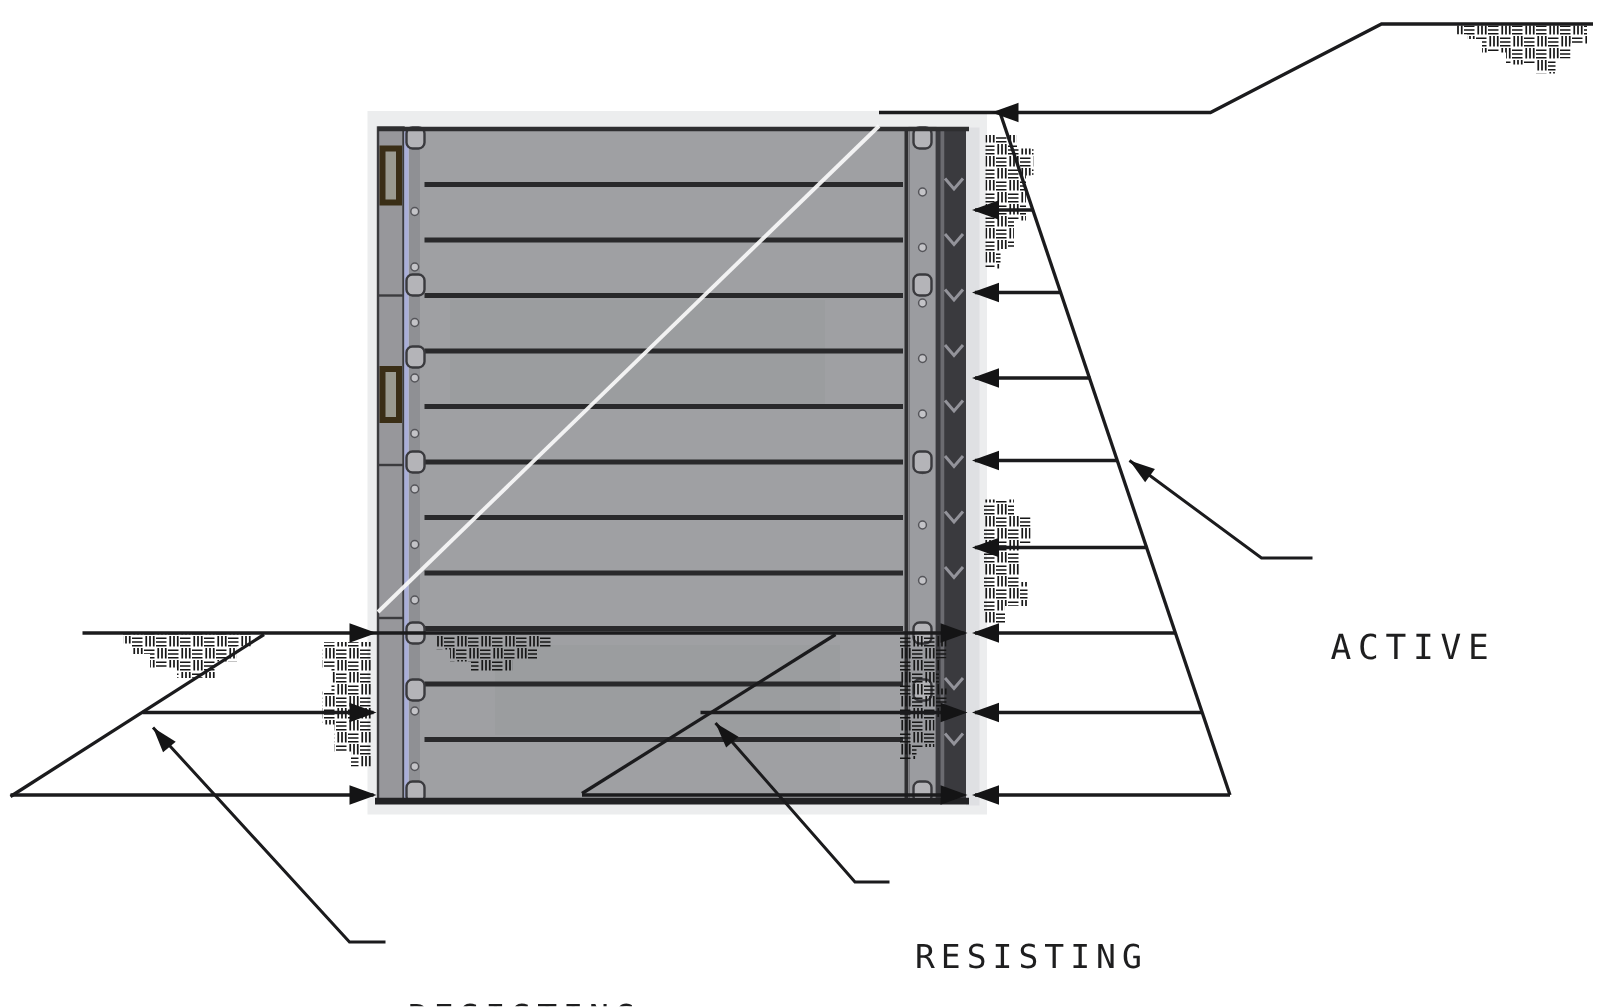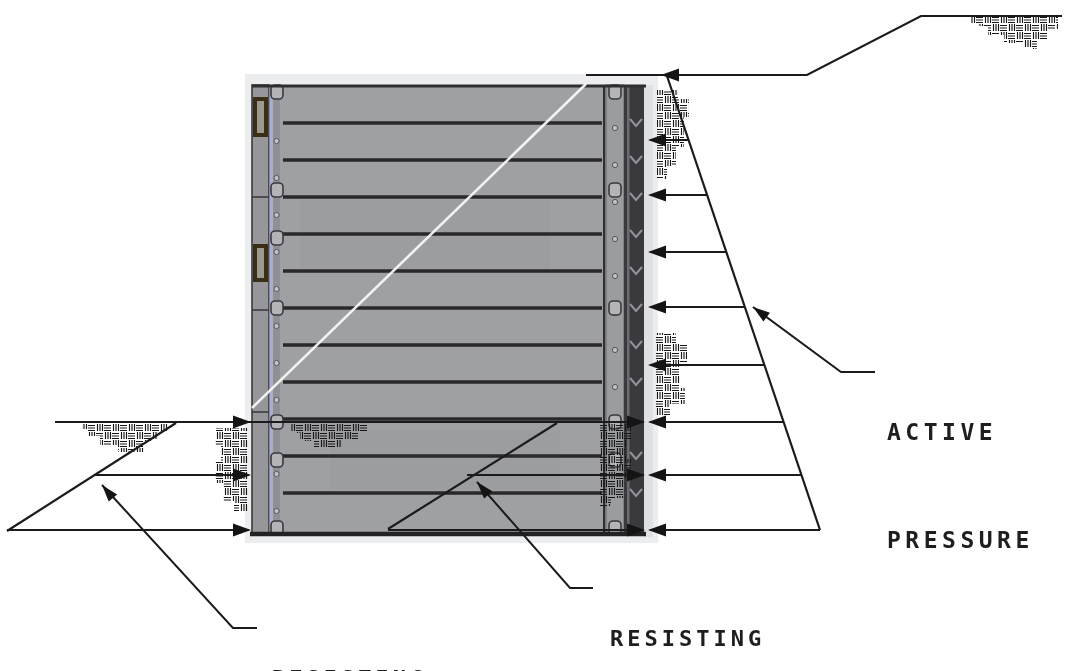--- a/index.html
+++ b/index.html
@@ -9,21 +9,21 @@
     background:#ffffff;
     overflow:hidden;
     font-family:"DejaVu Sans Mono","Liberation Mono",monospace;
   }
   #diagram-svg{position:absolute;left:0;top:0;}
   .cad-label{
     position:absolute;
     color:#1e1e1f;
     white-space:pre;
     font-family:"DejaVu Sans Mono","Liberation Mono",monospace;
-    font-weight:700;
+    font-weight:400;
   }
   .cad-label .ln{display:block;}
   #lbl-active{left:887px;top:342px;font-size:23px;line-height:36px;letter-spacing:4.5px;}
   #lbl-res-right{left:610px;top:561px;font-size:22px;line-height:31px;letter-spacing:4px;}
   #lbl-res-left{left:272px;top:599px;font-size:22px;line-height:32px;letter-spacing:4px;}
 </style>
 </head>
 <body>
 
 <div id="stage">
@@ -204,21 +204,20 @@
   </g>
   <g fill="#141415">
     <path d="M0,0 L17,-5.5 L17,5.5 Z" transform="translate(753,307) rotate(36.4)"></path>
     <path d="M0,0 L17,-5.5 L17,5.5 Z" transform="translate(477,482) rotate(48.7)"></path>
     <path d="M0,0 L17,-5.5 L17,5.5 Z" transform="translate(102,485) rotate(50.0)"></path>
   </g>
 </svg>
 
   <div id="lbl-active" class="cad-label">
     <span class="ln">ACTIVE</span>
-    <span class="ln">PRESSURE</span>
   </div>
   <div id="lbl-res-right" class="cad-label">
     <span class="ln">RESISTING</span>
     
   </div>
   <div id="lbl-res-left" class="cad-label">
     <span class="ln">RESISTING</span>
     
   </div>
 

